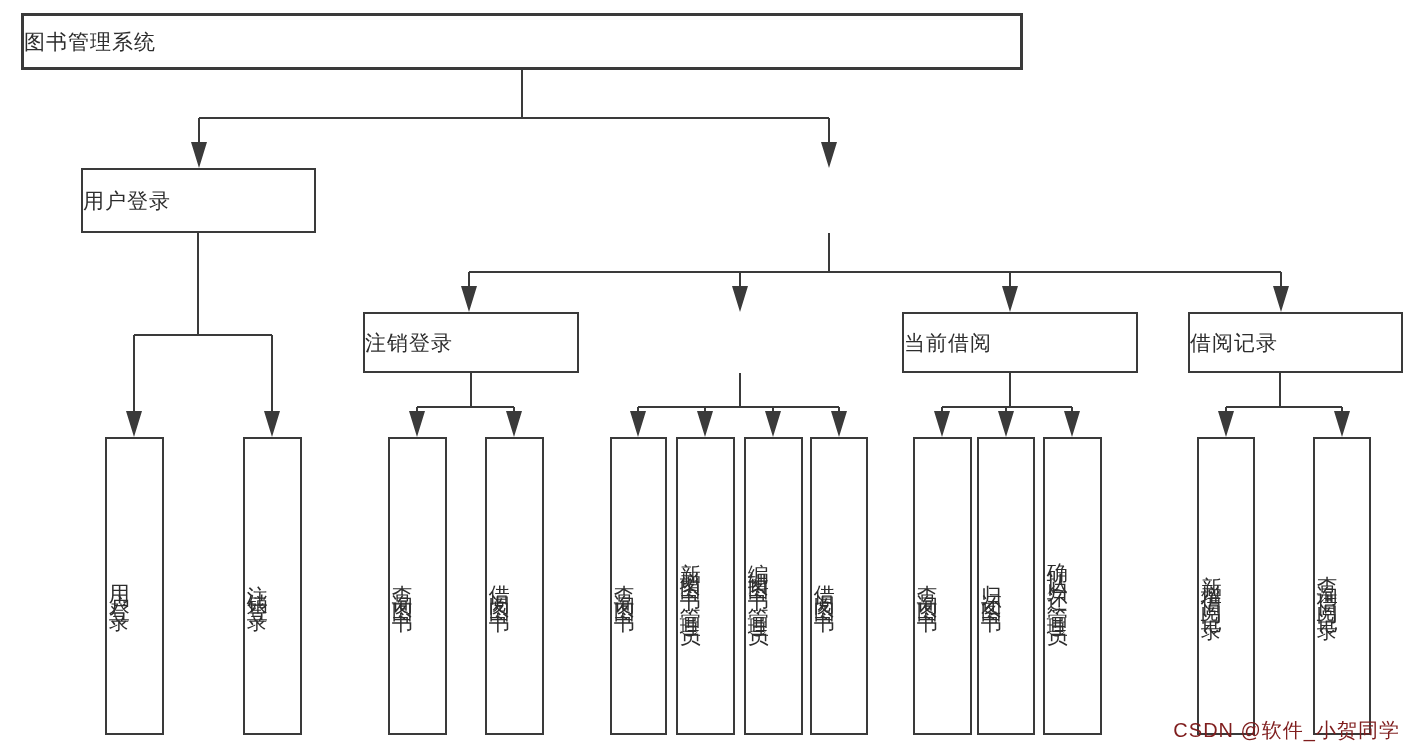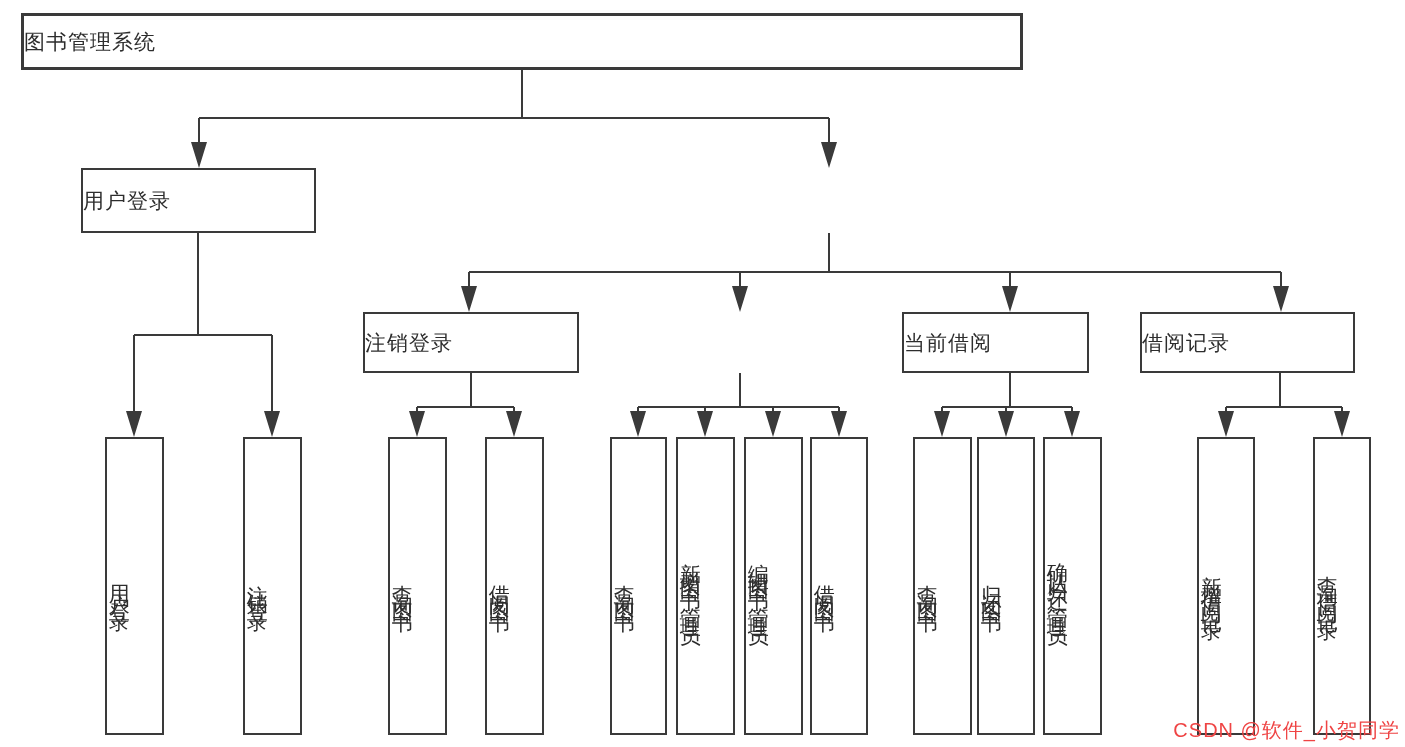--- a/index.html
+++ b/index.html
@@ -16,21 +16,21 @@
   .box.root{border-width:3px;}
   .hlabel{
     font-size:21px;color:#2d2d2d;letter-spacing:1px;white-space:nowrap;
   }
   .vlabel{
     writing-mode:vertical-rl;text-orientation:mixed;
     font-size:21px;color:#2d2d2d;letter-spacing:9px;line-height:1.2;
   }
   .watermark{
     position:absolute;right:5px;bottom:3px;z-index:2;
-    font-size:20px;color:#ef4444;letter-spacing:1px;white-space:nowrap;margin-left:32px;
+    font-size:20px;color:#7f1d1d;letter-spacing:1px;white-space:nowrap;margin-left:32px;
   }
 </style>
 </head>
 <body>
 
 <div class="canvas">
 
   <svg class="connectors" width="1405" height="747" viewBox="0 0 1405 747" xmlns="http://www.w3.org/2000/svg">
     <path d="M522 70 V118 M199 118 H829 M199 118 V150 M829 118 V150
              M198 233 V335 M134 335 H272 M134 335 V419 M272 335 V419
@@ -55,24 +55,24 @@
     <span class="hlabel">图书管理系统</span>
   </div>
 
   <div class="box" style="left:81px;top:168px;width:235px;height:65px">
     <span class="hlabel">用户登录</span>
   </div>
 
   <div class="box" style="left:363px;top:312px;width:216px;height:61px">
     <span class="hlabel">注销登录</span>
   </div>
-  <div class="box" style="left:902px;top:312px;width:187px;height:61px">
+  <div class="box" style="left:902px;top:312px;width:236px;height:61px">
     <span class="hlabel">当前借阅</span>
   </div>
-  <div class="box" style="left:1140px;top:312px;width:215px;height:61px">
+  <div class="box" style="left:1188px;top:312px;width:215px;height:61px">
     <span class="hlabel">借阅记录</span>
   </div>
 
   <div class="box" style="left:105px;top:437px;width:59px;height:298px">
     <span class="vlabel">用户登录</span>
   </div>
   <div class="box" style="left:243px;top:437px;width:59px;height:298px">
     <span class="vlabel">注销登录</span>
   </div>
   <div class="box" style="left:388px;top:437px;width:59px;height:298px">

